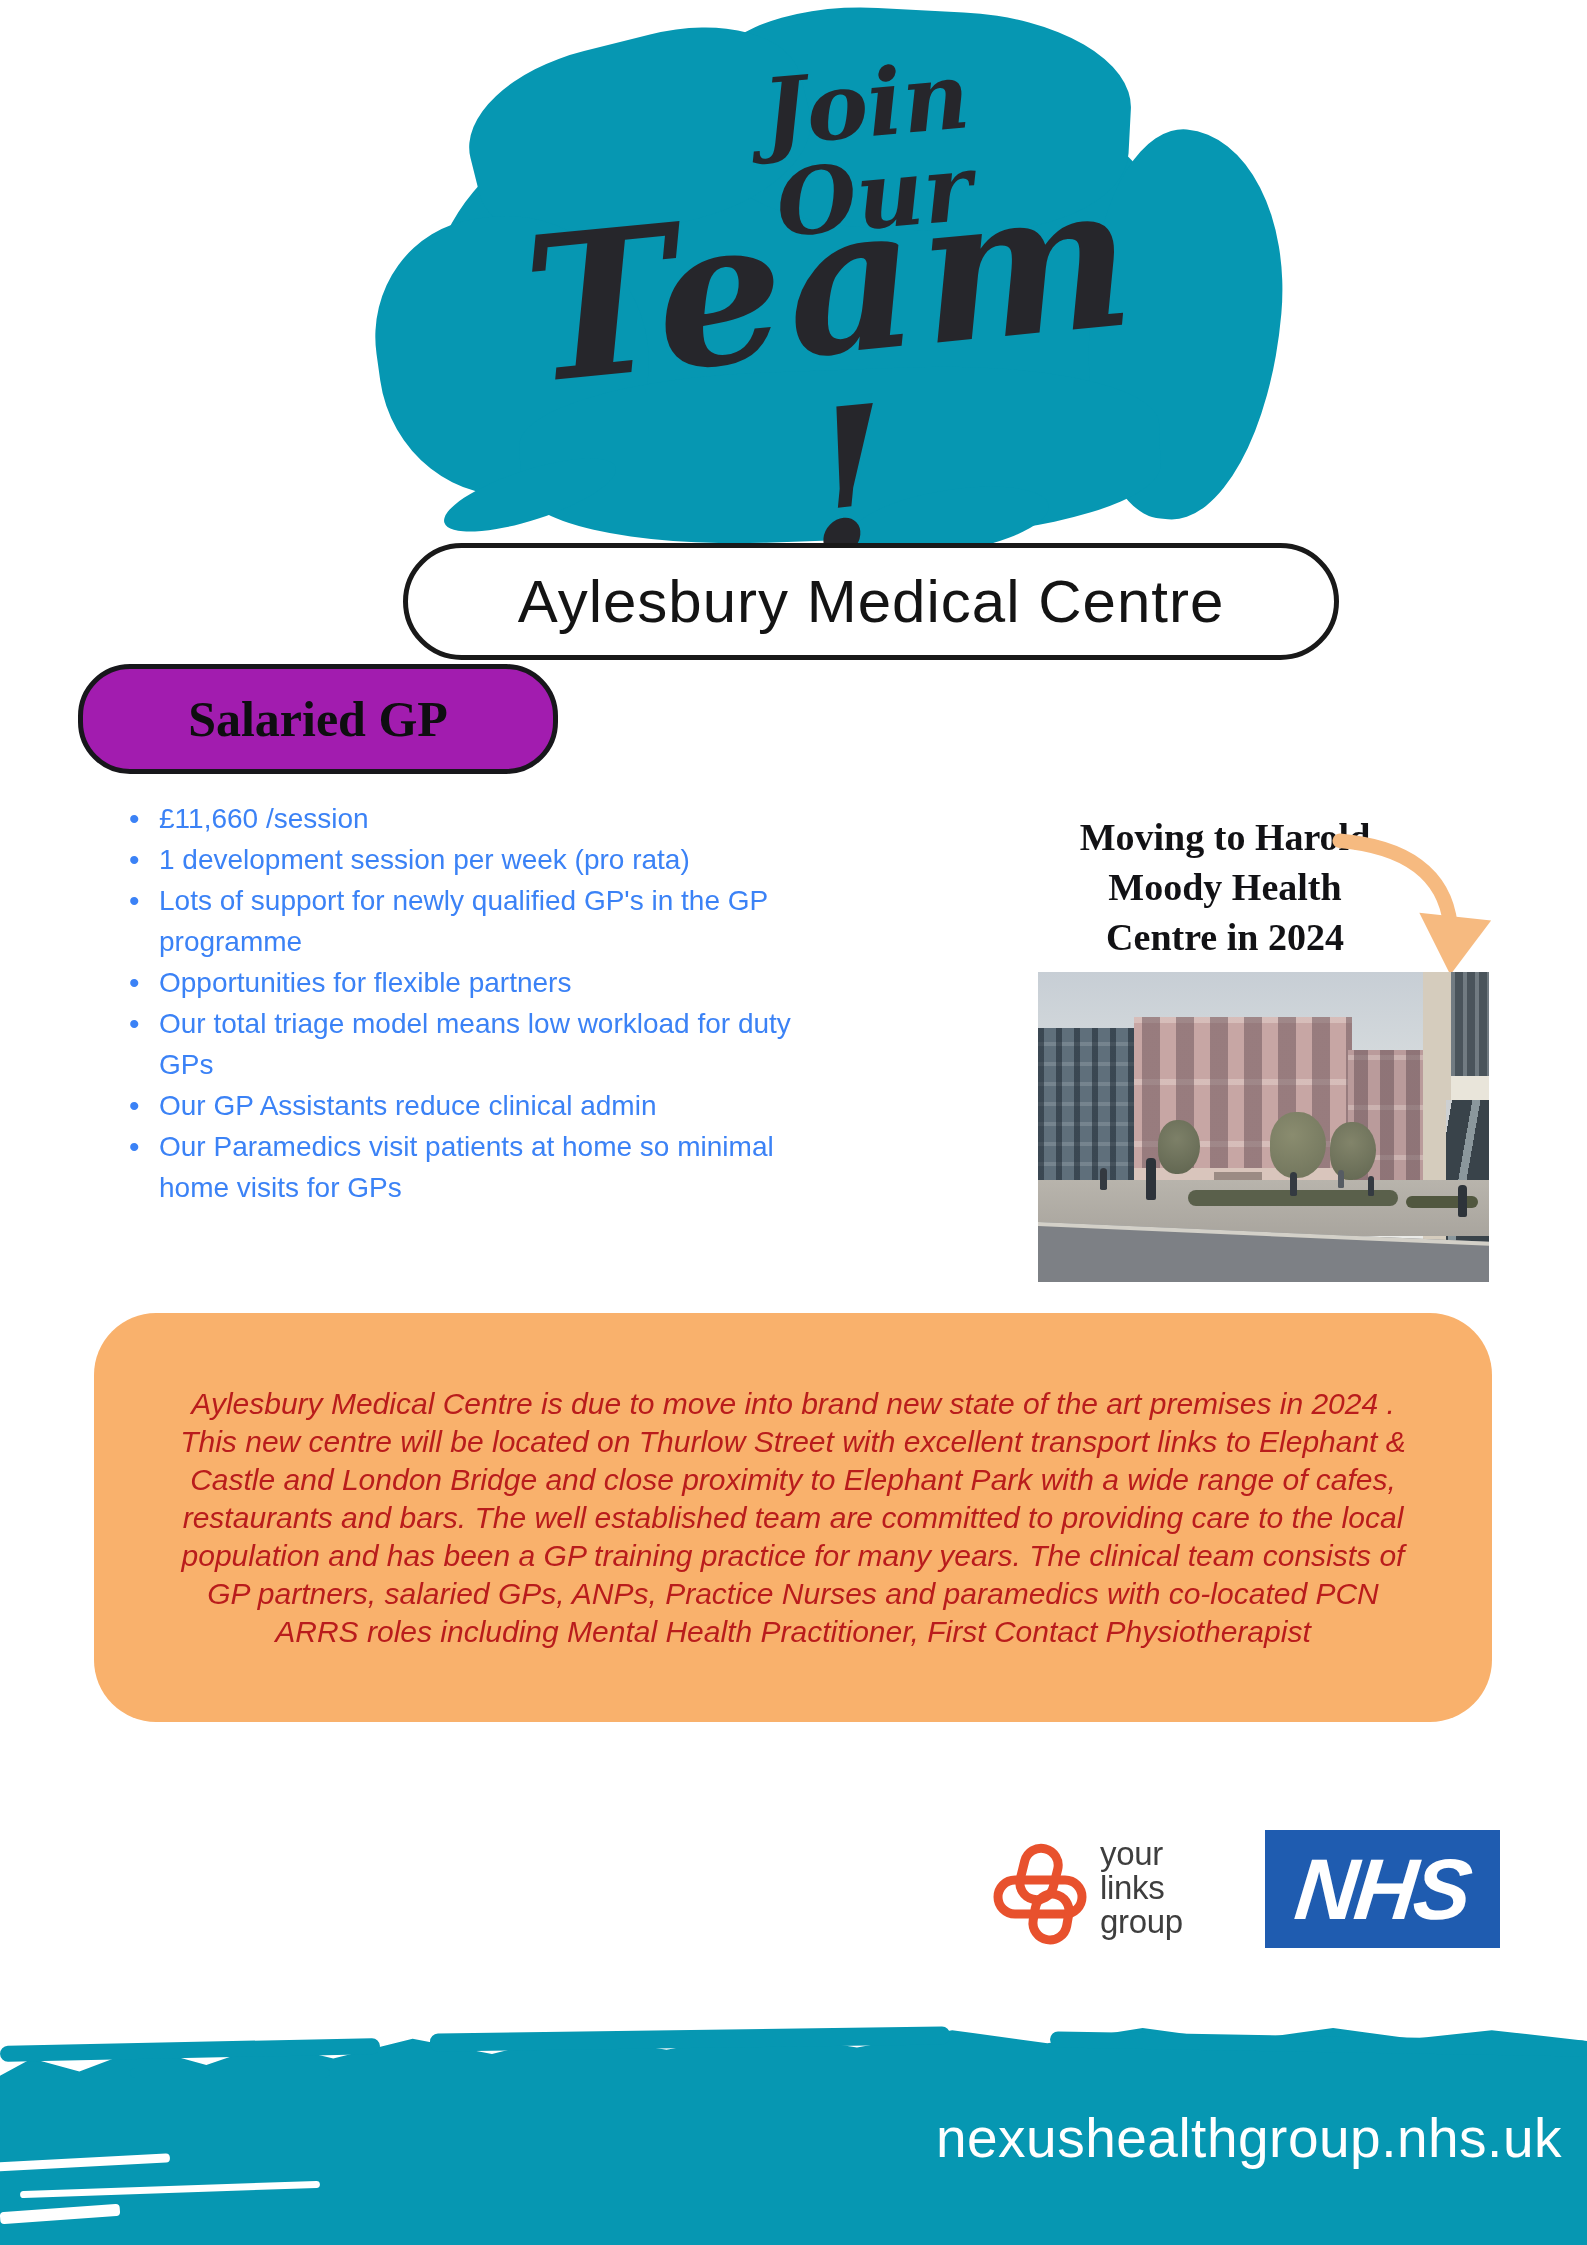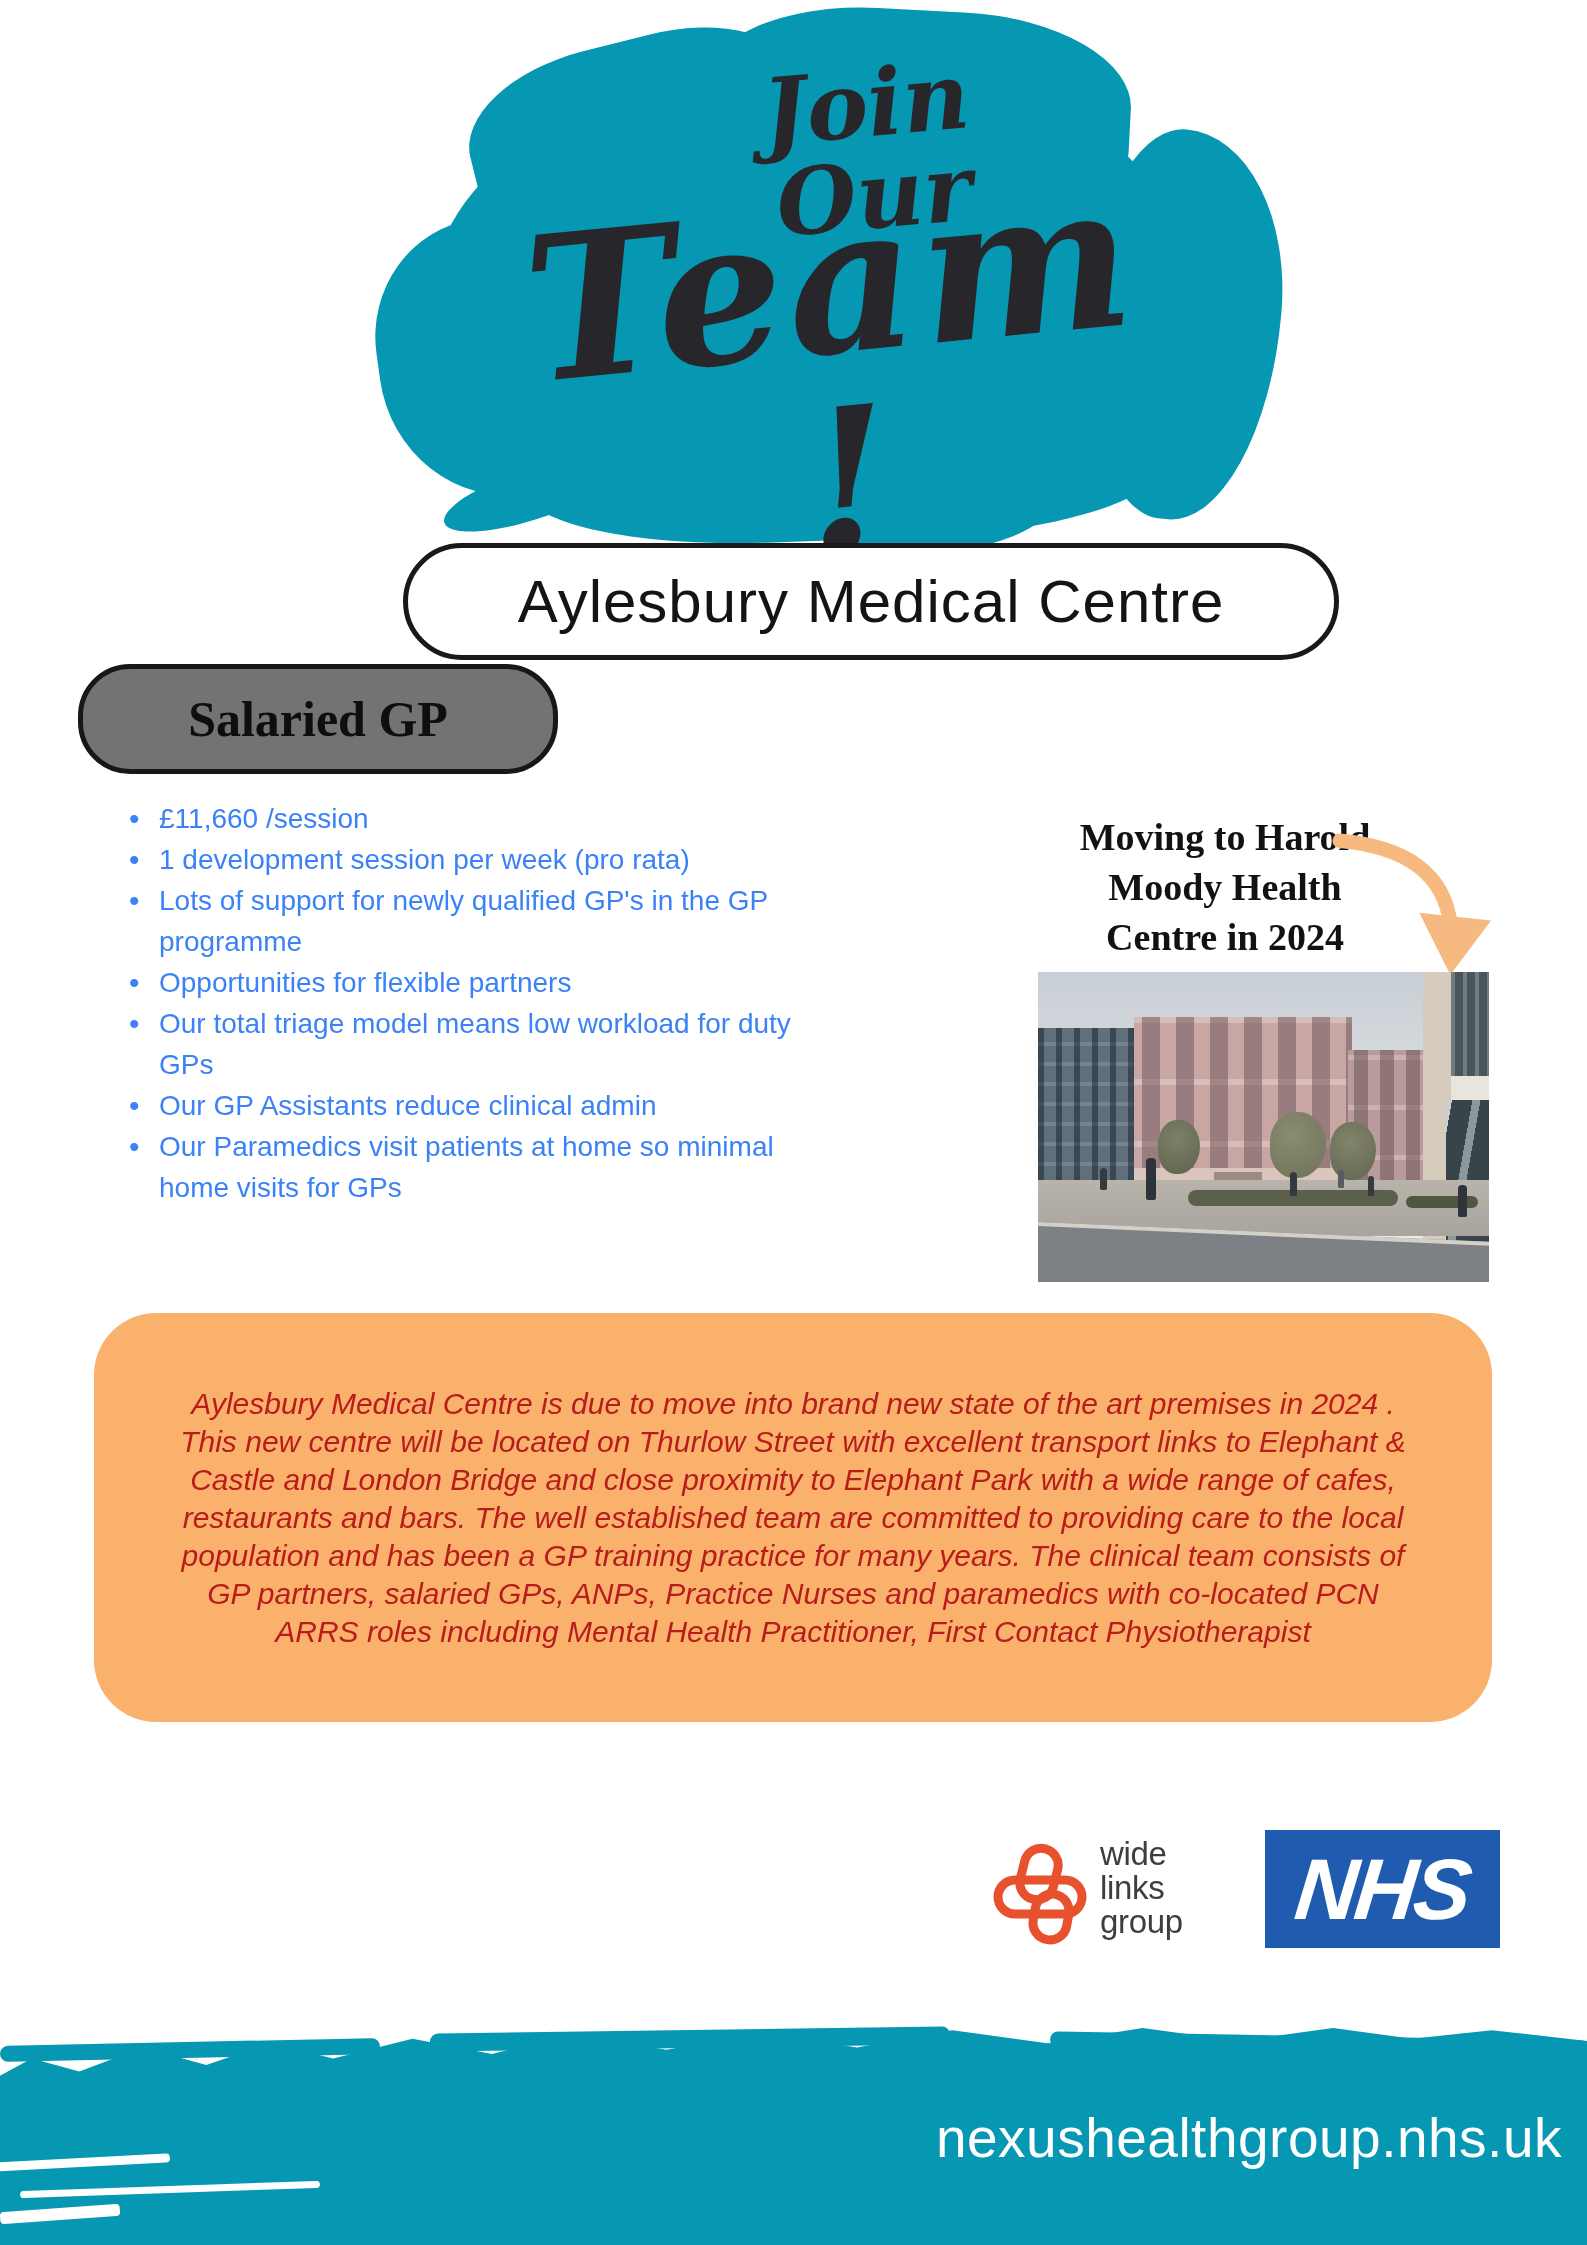--- a/index.html
+++ b/index.html
@@ -25,21 +25,21 @@
   .headline-team { left:500px; top:182px; width:680px; font-size:200px; transform:rotate(-5.5deg); letter-spacing:4px; }
 
   
   .name-pill { position:absolute; left:403px; top:543px; width:926px; height:107px;
     background:#ffffff; border:5px solid #191919; border-radius:60px;
     display:flex; align-items:center; justify-content:center;
     font-size:60px; color:#141414; letter-spacing:1px; z-index:5; }
 
   
   .role-badge { position:absolute; left:78px; top:664px; width:470px; height:100px;
-    background:#737373; border:5px solid #17171b; border-radius:52px;
+    background:#a21caf; border:5px solid #17171b; border-radius:52px;
     display:flex; align-items:center; justify-content:center;
     font-family:"Liberation Serif", serif; font-weight:700; font-size:50px; color:#0e0e10; }
 
   
   .benefits { position:absolute; left:107px; top:786px; width:720px;
     margin:12px; padding:0; list-style:none; font-size:28px; line-height:41px; color:#3b82f6; }
   .benefits li { position:relative; padding-left:40px; }
   .benefits li::before { content:"•"; position:absolute; left:10px; top:0; font-size:30px; }
 
   
@@ -216,21 +216,21 @@
       <svg width="100" height="106" viewBox="0 0 100 104">
         <g fill="none" stroke="#e8512d" stroke-width="9" stroke-linecap="round">
           <rect x="10" y="38" width="84" height="34" rx="17"></rect>
           <rect x="34" y="6" width="34" height="52" rx="17" transform="rotate(14 51 32)"></rect>
           <rect x="46" y="52" width="34" height="46" rx="17" transform="rotate(10 63 75)"></rect>
         </g>
       </svg>
     </div>
     <div class="nexus-text">
 
-        <div>wide</div>
+        <div>your</div>
 
         <div>links</div>
 
         <div>group</div>
       </div>
   </div>
 
   <div class="nhs-logo">
     <span class="nhs-text">NHS</span>
   </div>

